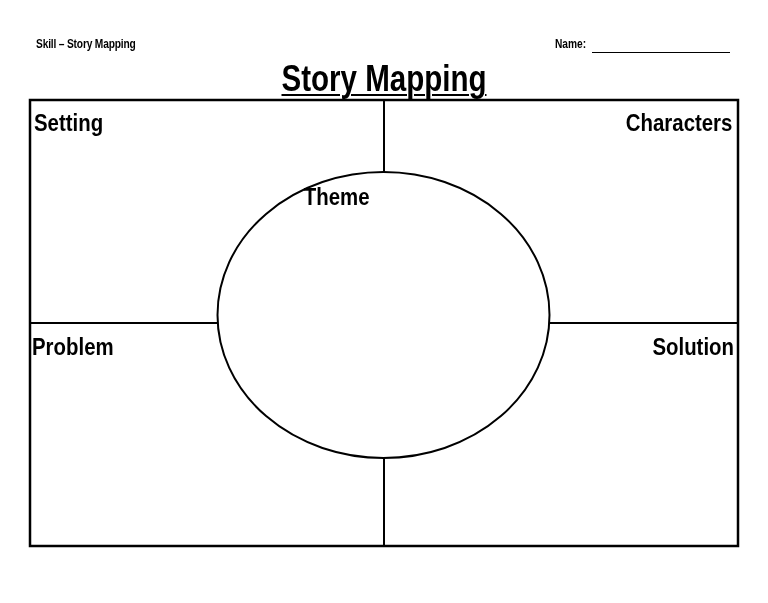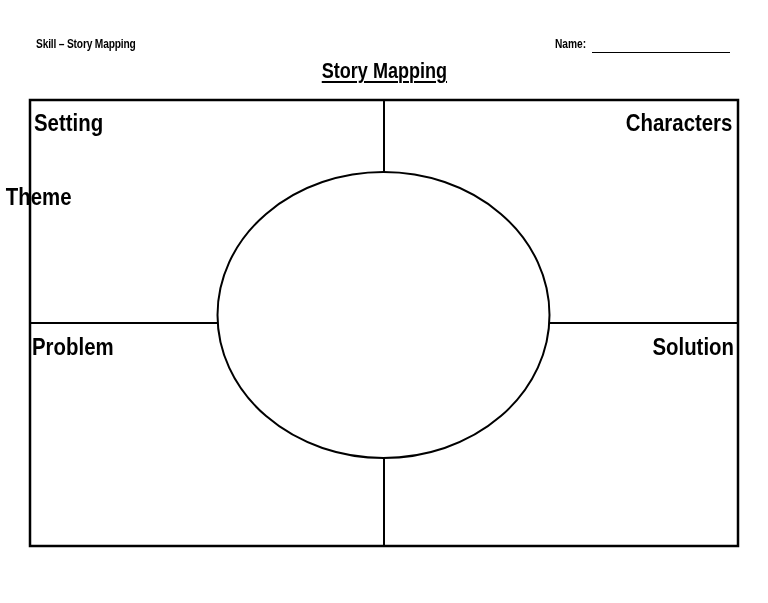--- a/index.html
+++ b/index.html
@@ -1,28 +1,28 @@
 <!DOCTYPE html>
 <html><head>
 <meta charset="utf-8">
 <style>
   html, body { margin:0; padding:0; background:#fff; }
   body { width:768px; height:603px; position:relative; overflow:hidden; font-family:"Liberation Sans", sans-serif; color:#000; }
   .abs { position:absolute; }
   .hdr-left { left:36px; top:37px; font-size:12px; font-weight:bold; transform:scaleX(0.85); transform-origin:left top; letter-spacing:-0.2px; }
   .hdr-right { left:555px; top:37px; font-size:12px; font-weight:bold; transform:scaleX(0.85); transform-origin:left top; }
   .name-line { left:592px; top:52px; width:138px; border-bottom:1.5px solid #000; }
-  .title { left:0; width:768px; top:58px; text-align:center; font-size:22px; font-weight:bold; }
+  .title { left:0; width:768px; top:58px; text-align:center; font-size:36px; font-weight:bold; }
   .title span { text-decoration:underline; text-decoration-thickness:2px; text-underline-offset:3px; display:inline-block; transform:scaleX(0.82); }
   .lbl { font-size:24px; font-weight:bold; transform:scaleX(0.85); }
   .lbl-setting { left:34px; top:109px; transform-origin:left top; }
   .lbl-characters { right:36px; top:109px; transform-origin:right top; }
   .lbl-problem { left:32px; top:333px; transform-origin:left top; }
   .lbl-solution { right:34px; top:333px; transform-origin:right top; }
-  .lbl-theme { left:0; width:673px; top:183px; }
+  .lbl-theme { left:0; width:673px; text-align:center; top:183px; }
   .lbl-theme span { display:inline-block; transform:scaleX(0.85); font-size:24px; font-weight:bold; }
   svg.map { position:absolute; left:0; top:0; }
 </style>
 </head>
 <body>
 
 <div class="abs hdr-left">Skill – Story Mapping</div>
 <div class="abs hdr-right">Name:</div>
 <div class="abs name-line"></div>
 

